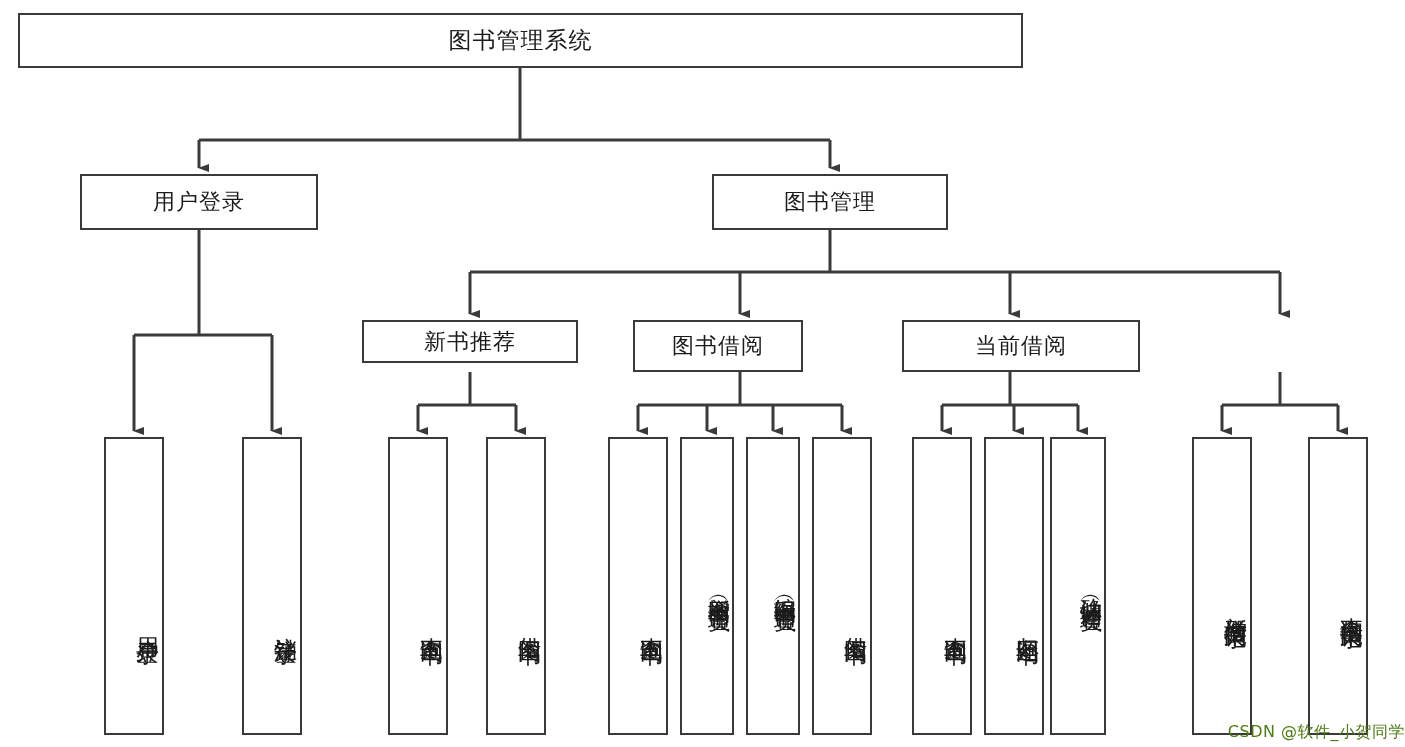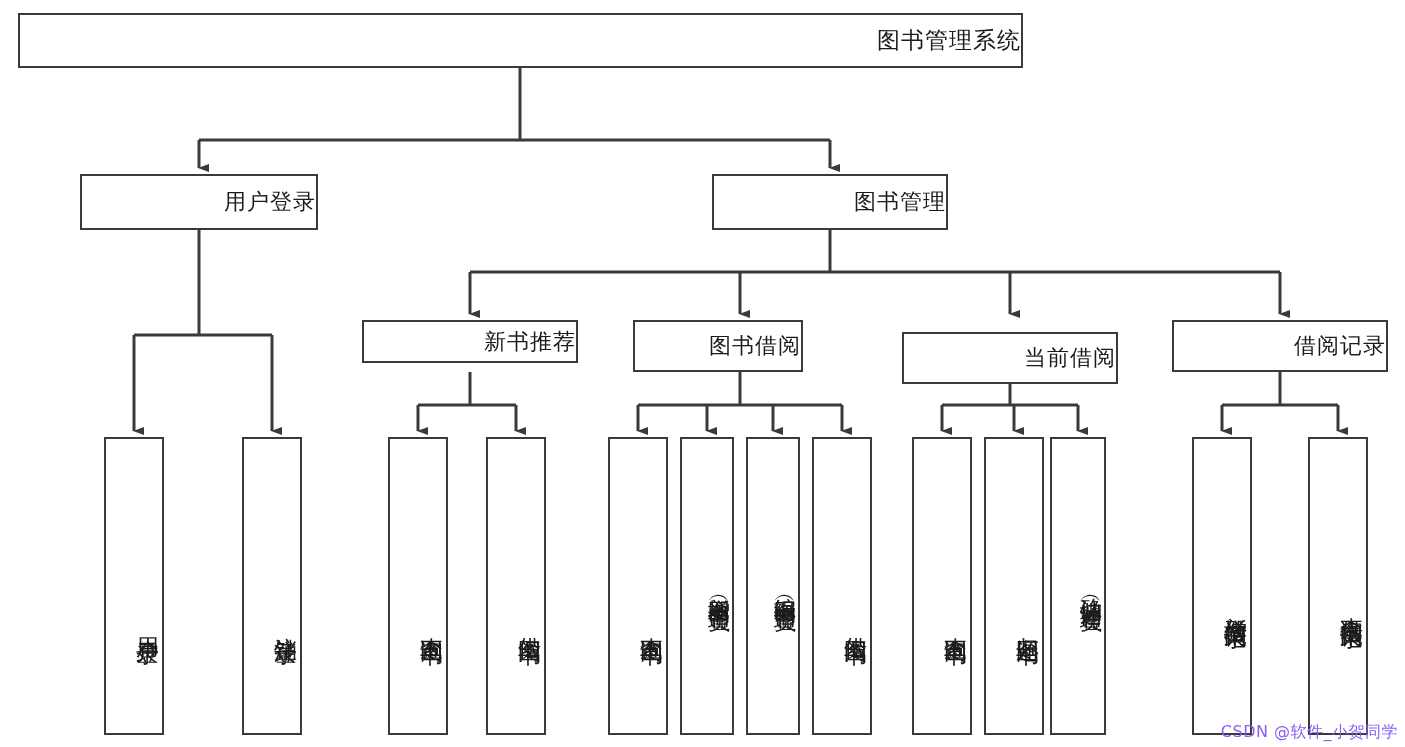--- a/index.html
+++ b/index.html
@@ -17,21 +17,21 @@
     background: #ffffff;
     overflow: hidden;
   }
   .node {
     position: absolute;
     box-sizing: border-box;
     border: 2px solid #3a3a3a;
     background: #ffffff;
     display: flex;
     align-items: center;
-    justify-content: flex-end;
+    justify-content: center;
     color: #1b1b1b;
   }
   .node-h {
     font-size: 22px;
     letter-spacing: 1px;
     white-space: nowrap;
   }
   .node-v {
     writing-mode: vertical-rl;
     text-orientation: upright;
@@ -49,24 +49,24 @@
   svg.wires {
     position: absolute;
     left: 0;
     top: 0;
     width: 1405px;
     height: 747px;
     pointer-events: none;
   }
   .watermark {
     position: absolute;
-    right: 7px;
+    right: 0;
     bottom: 4px;
     font-size: 16px;
-    color: #8b5cf6;
+    color: #4d7c0f;
     letter-spacing: 0.5px;
     white-space: nowrap;
   }
 </style>
 </head>
 <body>
 
 <div id="canvas">
 
   <svg class="wires" viewBox="0 0 1405 747" xmlns="http://www.w3.org/2000/svg">
@@ -129,25 +129,22 @@
   <div class="node node-h" style="left:712px; top:174px; width:236px; height:56px;">
     <span>图书管理</span>
   </div>
 
   <div class="node node-h" style="left:362px; top:320px; width:216px; height:43px;">
     <span>新书推荐</span>
   </div>
   <div class="node node-h" style="left:633px; top:320px; width:170px; height:52px;">
     <span>图书借阅</span>
   </div>
-  <div class="node node-h" style="left:902px; top:320px; width:216px; height:52px;margin-top:12px;">
+  <div class="node node-h" style="left:902px; top:320px; width:238px; height:52px;">
     <span>当前借阅</span>
-  </div>
-  <div class="node node-h" style="left:1172px; top:320px; width:216px; height:52px;">
-    <span>借阅记录</span>
   </div>
 
   <div class="node node-v" style="left:104px; top:437px; width:60px; height:298px; padding-top:74px;">
     <span>用户登录</span>
   </div>
   <div class="node node-v" style="left:242px; top:437px; width:60px; height:298px; padding-top:74px;">
     <span>注销登录</span>
   </div>
 
   <div class="node node-v" style="left:388px; top:437px; width:60px; height:298px; padding-top:74px;">

